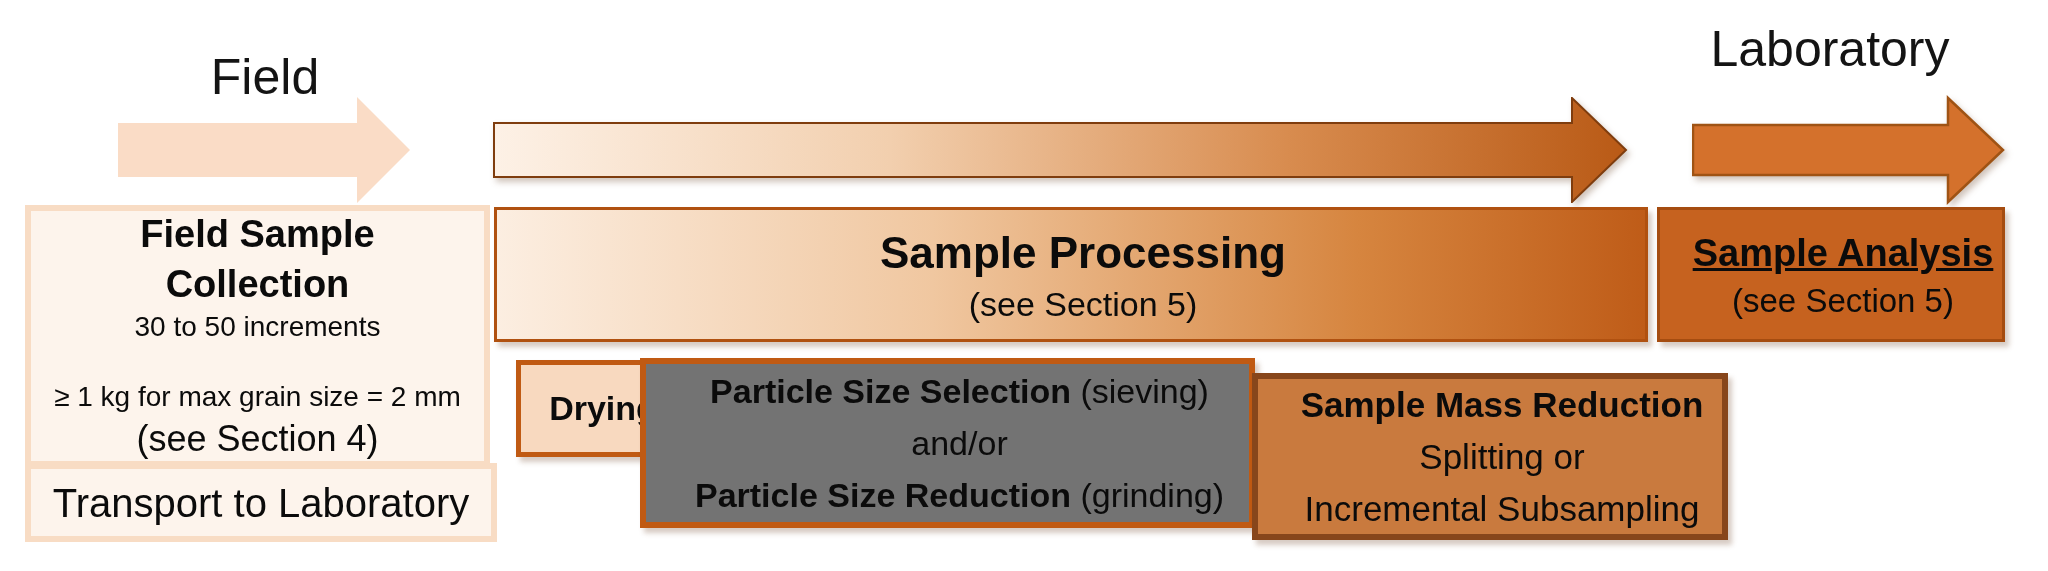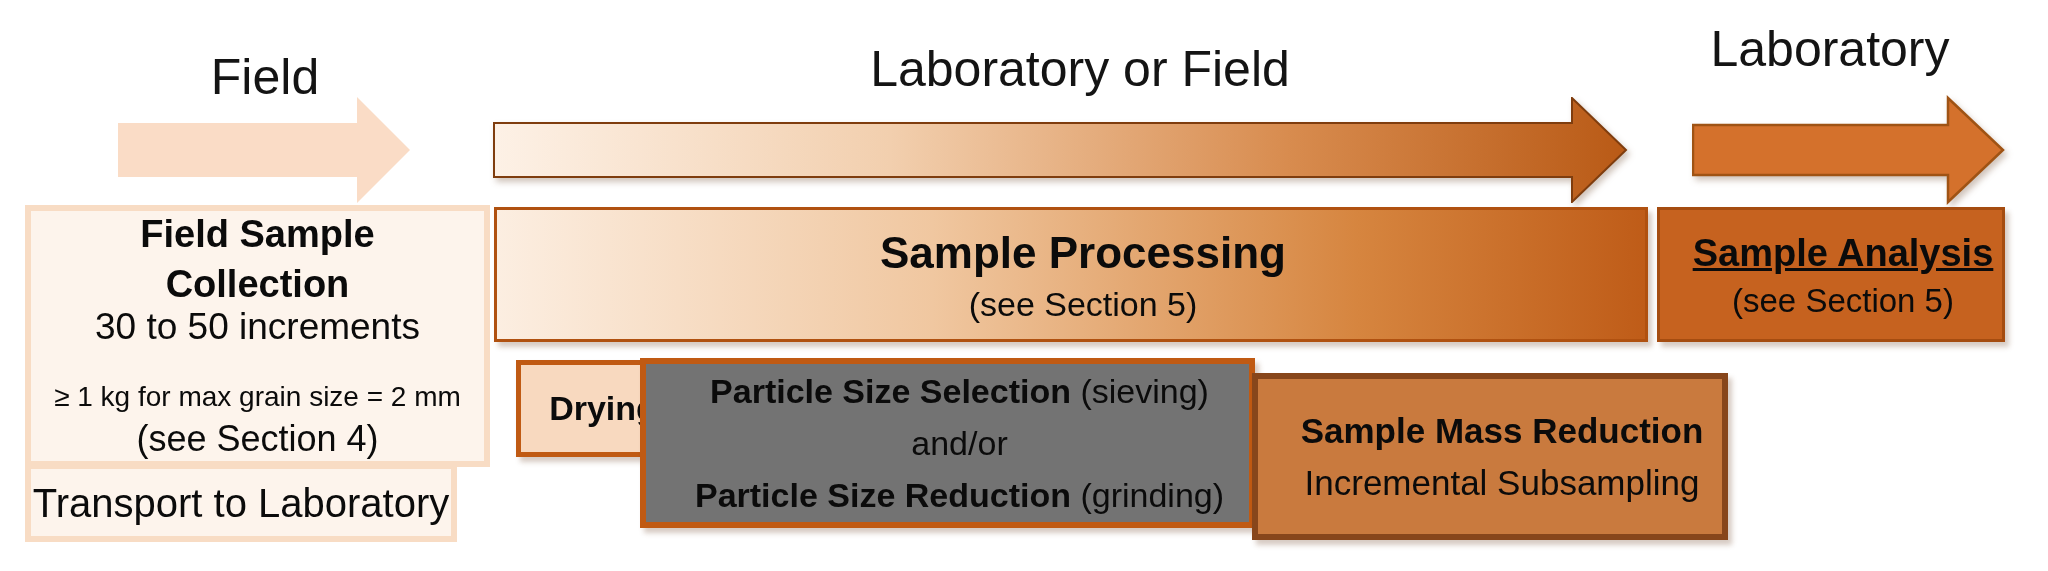--- a/index.html
+++ b/index.html
@@ -19,25 +19,25 @@
   #arrow-lab      { left:1692px; top:95px; filter:drop-shadow(3px 4px 3px rgba(100,60,30,0.30)); }
 
   .box { position:absolute; box-sizing:border-box; display:flex; flex-direction:column;
          align-items:center; justify-content:center; line-height:1.25; }
   .shadowed { box-shadow:4px 5px 5px rgba(110,70,40,0.28);padding-left:24px; }
 
   
   #box-fsc { left:25px; top:205px; width:465px; height:262px;
              background:#fdf4ec; border:6px solid #f8dcc4; }
   #box-fsc .t  { font-size:38px; font-weight:700; line-height:50px; }
-  #box-fsc .d1 { font-size:37px; line-height:36px; }
+  #box-fsc .d1 { font-size:28px; line-height:36px; }
   #box-fsc .d2 { font-size:28px; line-height:37px;margin-top:33px; }
   #box-fsc .d3 { font-size:36px; line-height:48px; }
 
-  #box-transport { left:25px; top:463px; width:432px; height:79px;
+  #box-transport { left:25px; top:463px; width:472px; height:79px;
                    background:#fdf4ec; border:6px solid #f8dcc4; font-size:40px; }
 
   
   #box-sp { left:494px; top:207px; width:1154px; height:135px;
             border:3px solid #b05110;
             background:linear-gradient(to right,#fceee1 0%,#f0c7a0 38%,#d6853f 75%,#bf5c18 100%); }
   #box-sp .t { font-size:44px; font-weight:700; line-height:58px; }
   #box-sp .s { font-size:34px; line-height:44px; }
 
   #box-sa { left:1657px; top:207px; width:348px; height:135px;
@@ -54,21 +54,20 @@
              background:#c97a3e; border:6px solid #87461b; font-size:35px; line-height:52px; }
   .b { font-weight:700; }
   .line { white-space:nowrap; }
 </style>
 </head>
 <body>
 
 <div id="canvas">
 
   <div class="hdr" id="hdr-field">Field</div>
-  <div class="hdr" id="hdr-lof">Laboratory or Field</div>
   <div class="hdr" id="hdr-lab">Laboratory</div>
 
   <svg class="arrow" id="arrow-field" width="292" height="106" viewBox="0 0 292 106">
     <polygon points="0,26 239,26 239,0 292,53 239,106 239,80 0,80" fill="#fadcc6"></polygon>
   </svg>
 
   <svg class="arrow" id="arrow-gradient" width="1135" height="106" viewBox="0 0 1135 106">
     <defs>
       <linearGradient id="gradArrow" x1="0" y1="0" x2="1" y2="0">
         <stop offset="0" stop-color="#fdf1e6"></stop>
@@ -115,16 +114,17 @@
       <span class="b">Particle Size Selection</span><span> (sieving)</span>
     </div>
     <div class="line">and/or</div>
     <div class="line">
       <span class="b">Particle Size Reduction</span><span> (grinding)</span>
     </div>
   </div>
 
   <div class="box shadowed" id="box-smr">
     <div class="b line">Sample Mass Reduction</div>
+    <div class="line">Splitting or</div>
     <div class="line">Incremental Subsampling</div>
   </div>
 
 </div>
 
 </body></html>

